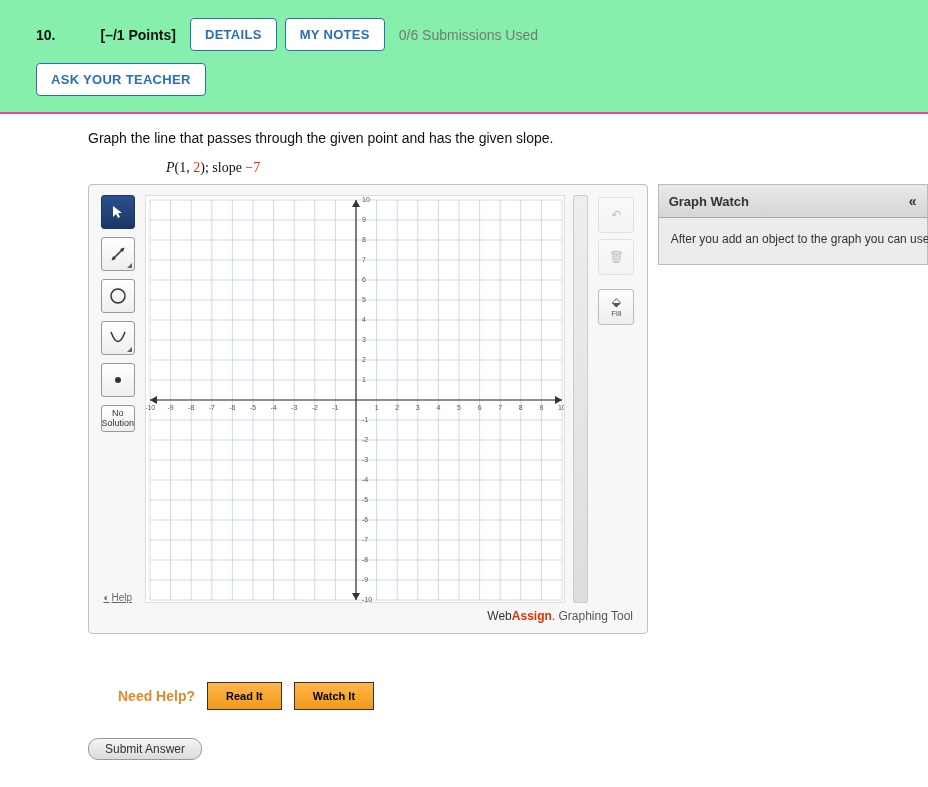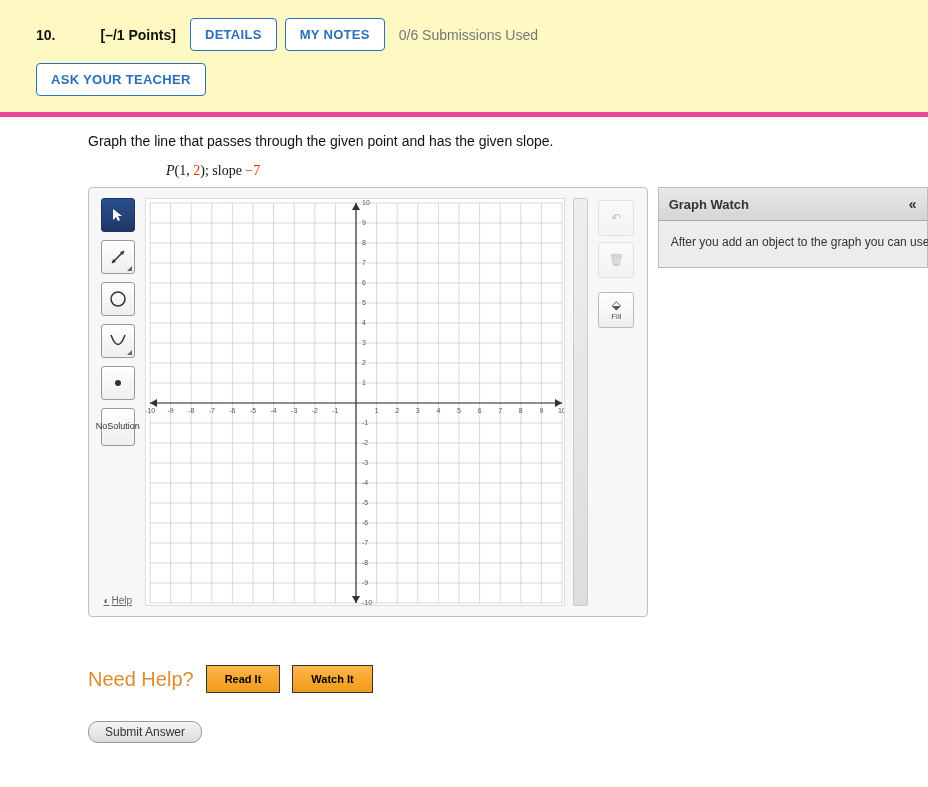--- a/index.html
+++ b/index.html
@@ -5,22 +5,22 @@
   * { box-sizing: border-box; }
   body {
     margin: 0;
     font-family: Arial, Helvetica, sans-serif;
     font-size: 13px;
     background: #fff;
     color: #333;
     width: 928px;
   }
   .question-bar {
-    background: #fef9c3;
-    border-bottom: 5px solid #ec4899;
+    background: #86efac;
+    border-bottom: 2px solid #ec4899;
     padding: 18px 36px 16px 36px;
   }
   .qb-row1 {
     display: flex;
     align-items: center;
     flex-wrap: wrap;
     gap: 8px;
     margin-bottom: 12px;
   }
   .qnum {
@@ -109,21 +109,21 @@
     cursor: pointer;
     font-size: 16px;
     color: #333;
     position: relative;
   }
   .tool.selected {
     background: linear-gradient(#2a4f8b,#1c3765);
     color: #fff;
     border-color: #1c3765;
   }
-  .tool.tall { height: 38px; font-size: 9px; line-height: 1.1; text-align: center; flex-direction: row; }
+  .tool.tall { height: 27px; font-size: 9px; line-height: 1.1; text-align: center; flex-direction: column; }
   .tool .corner {
     position: absolute; right: 2px; bottom: 2px;
     width: 0; height: 0;
     border-left: 5px solid transparent;
     border-bottom: 5px solid #666;
   }
   .help-link {
     margin-top: auto;
     padding-top: 120px;
     font-size: 10px;
@@ -214,22 +214,23 @@
   .collapse-icon { font-size: 14px; color: #333; cursor: pointer; }
 
   .need-help {
     margin-top: 48px;
     display: flex;
     align-items: center;
     gap: 12px;
   }
   .need-help-label {
     color: #e08a2e;
-    font-weight: normal;
-    font-size: 20px;
+    font-weight: bold;
+    font-size: 14px;
+    margin-left: 30px;
   }
   .orange-btn {
     background: linear-gradient(#ffb64a,#f19a1a);
     border: 1px solid #333;
     font-size: 11px;
     font-weight: bold;
     padding: 7px 18px;
     cursor: pointer;
     color: #000;
   }
@@ -411,20 +412,23 @@
           </div>
           <div class="mini-btn dim">
             <span class="mi-icon">🗑</span>
           </div>
           <div class="mini-btn" style="margin-top:8px;">
             <span class="mi-icon">⬙</span>
             <span>Fill</span>
           </div>
         </div>
       </div>
+      <div class="branding">
+        <span class="wa1">Web</span><span class="wa2">Assign</span><span>.</span><span> Graphing Tool</span>
+      </div>
     </div>
 
     <div class="layers-panel">
       <div class="layers-header">
         <span>Graph Watch</span>
         <span class="collapse-icon">«</span>
       </div>
       <div class="layers-body">After you add an object to the graph you can use Graph Layers to view and edit its properties.</div>
     </div>
   </div>

